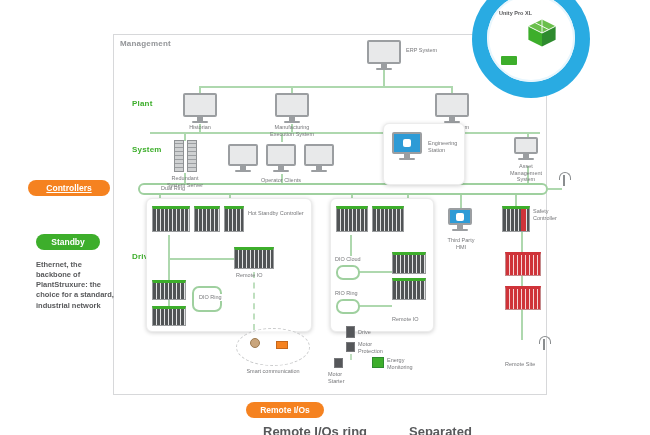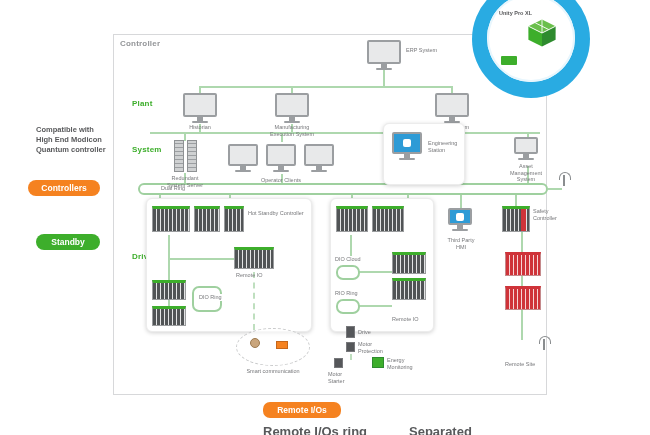--- a/index.html
+++ b/index.html
@@ -101,21 +101,21 @@
   <div class="nlabel bg" style="left:160px;top:185px;">Dual Ring</div>
 
   <div class="vline" style="left:159px;top:195px;height:11px;"></div>
   <div class="vline" style="left:229px;top:195px;height:11px;"></div>
   <div class="vline" style="left:351px;top:195px;height:11px;"></div>
   <div class="vline" style="left:407px;top:195px;height:11px;"></div>
   <div class="vline" style="left:460px;top:195px;height:13px;"></div>
   <div class="vline" style="left:515px;top:195px;height:11px;"></div>
   <div class="vline" style="left:521px;top:230px;height:110px;"></div>
 
-  <div class="lvl gray" style="left:120px;top:39px;">Controller</div>
+  <div class="lvl gray" style="left:120px;top:39px;">Management</div>
   <div class="monitor" style="left:367px;top:40px;">
     <div class="scr"></div>
     <div class="neck"></div>
     <div class="foot"></div>
   </div>
   <div class="nlabel" style="left:406px;top:47px;width:40px;">ERP System</div>
 
   <div class="lvl green" style="left:120px;top:99px;">Plant</div>
   <div class="monitor" style="left:183px;top:93px;">
     <div class="scr"></div>
@@ -236,25 +236,25 @@
   <div class="rack" style="left:502px;top:206px;width:28px;">
     <div style="position:absolute;right:3px;top:0;width:5px;height:100%;background:#cf3339;"></div>
   </div>
   <div class="nlabel" style="left:533px;top:208px;width:28px;">Safety Controller</div>
 
   <div class="rack red" style="left:505px;top:252px;width:36px;height:24px;"></div>
   <div class="rack red" style="left:505px;top:286px;width:36px;height:24px;"></div>
   <div class="antenna" style="left:538px;top:336px;"></div>
   <div class="nlabel" style="left:505px;top:361px;width:40px;">Remote Site</div>
 
-  <div class="note" style="left:36px;top:125px;width:72px;">Compatible with High End Modicon Quantum controller</div>
-  <div class="pill orange" style="left:28px;top:180px;width:72px;">Controllers</div>
+  <div class="pill orange" style="left:28px;top:180px;width:82px;text-decoration:underline;">Controllers</div>
   <div class="pill green" style="left:36px;top:234px;width:64px;">Standby</div>
-
-  <div class="pill orange" style="left:263px;top:402px;width:78px;border-radius:7px;">Remote I/Os</div>
+  <div class="note" style="left:36px;top:260px;width:78px;">Ethernet, the backbone of PlantStruxure: the choice for a standard, industrial network</div>
+
+  <div class="pill orange" style="left:246px;top:402px;width:78px;">Remote I/Os</div>
   <div class="caption" style="left:263px;top:424px;width:110px;">Remote I/Os ring +</div>
   <div class="caption" style="left:377px;top:424px;width:120px;padding-left:32px;">Separated distributed</div>
 
   <div class="unity outer" style="left:472px;top:-20px;"></div>
   <div class="unity inner" style="left:487px;top:-6px;">
     <div class="unity-text" style="left:12px;top:16px;">Unity Pro XL</div>
     <svg width="34" height="34" viewBox="0 0 30 30" style="position:absolute;left:38px;top:22px;">
       <polygon points="15,3 27,9 15,15 3,9" fill="#6abf4b"></polygon>
       <polygon points="3,9 15,15 15,27 3,21" fill="#3dae2b"></polygon>
       <polygon points="27,9 15,15 15,27 27,21" fill="#2e8b2e"></polygon>

